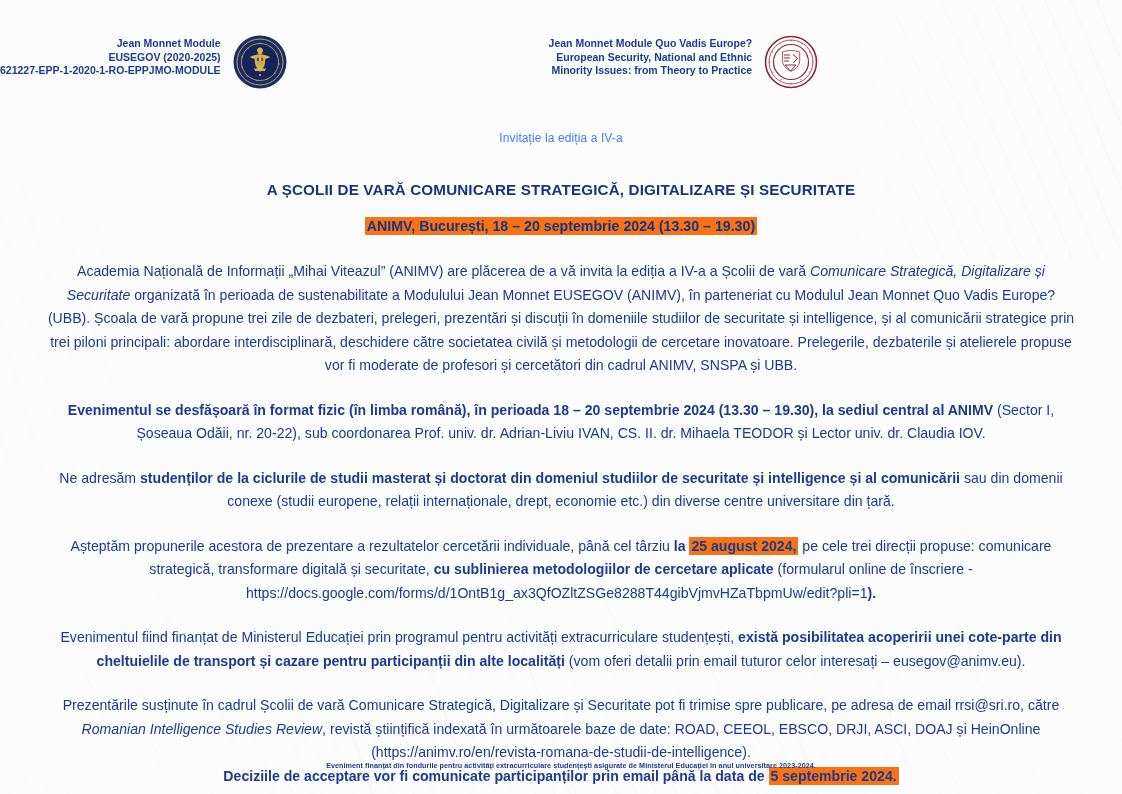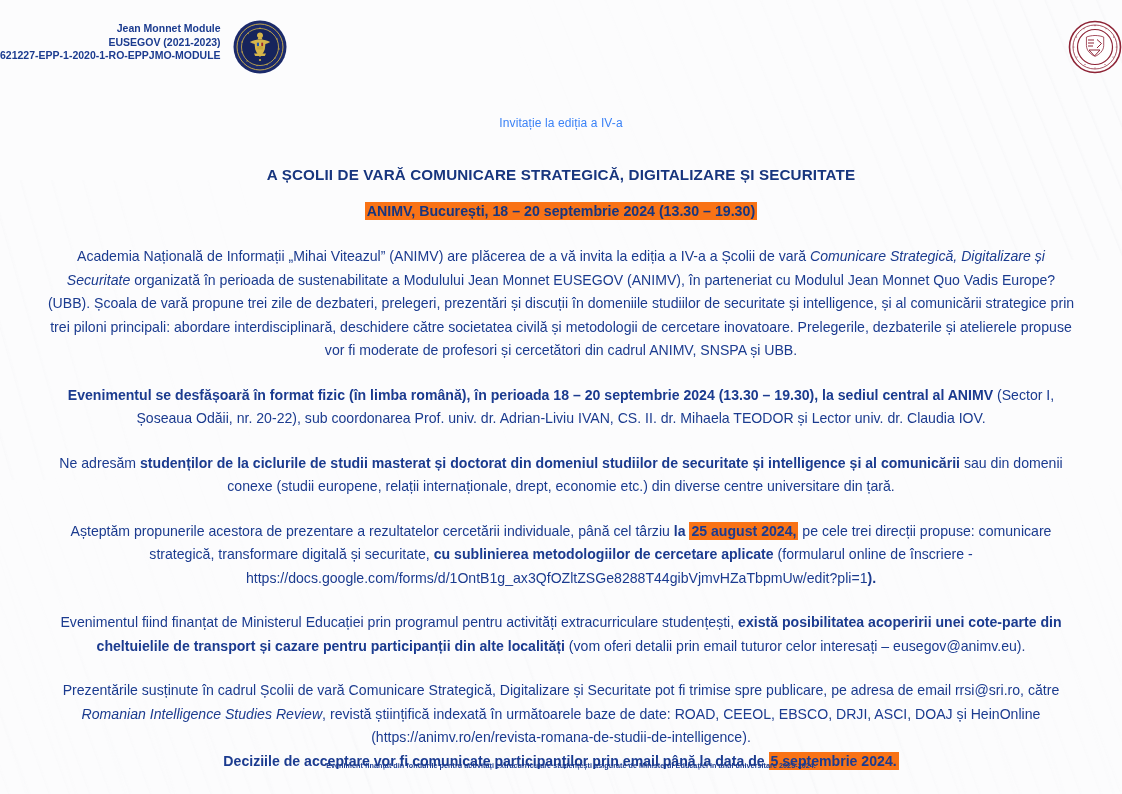--- a/index.html
+++ b/index.html
@@ -72,22 +72,22 @@
         rgba(125,130,145,0.000) 30px);
     -webkit-mask-image: linear-gradient(to right, rgba(0,0,0,.75) 0%, rgba(0,0,0,0) 70%);
     mask-image: linear-gradient(to right, rgba(0,0,0,.75) 0%, rgba(0,0,0,0) 70%);
   }
 
   
   .header {
     position: relative;
     display: flex;
     align-items: flex-start;
-    justify-content: space-between;
-    padding-top: 20px;
+    justify-content: flex-start;
+    padding-top: 35px;
     gap: 16px;
   }
   .hblock {
     display: flex;
     align-items: flex-start;
   }
   .hblock.left   { margin-right: 246px; }
   .htext {
     font-size: 10.5px;
     font-weight: bold;
@@ -179,21 +179,21 @@
 
   <div class="tex tex-a"></div>
   <div class="tex tex-b"></div>
   <div class="tex tex-c"></div>
 
   <div class="header">
 
     <div class="hblock left">
       <div class="htext t-right">
         <div>Jean Monnet Module</div>
-        <div>EUSEGOV (2021-2023)</div>
+        <div>EUSEGOV (2020-2025)</div>
         <div>621227-EPP-1-2020-1-RO-EPPJMO-MODULE</div>
       </div>
       <div class="seal">
         <svg width="54" height="54" viewBox="0 0 54 54" aria-hidden="true">
           <circle cx="27" cy="27" r="26.5" fill="#1b2a6b"></circle>
           <circle cx="27" cy="27" r="23" fill="none" stroke="#d6b64a" stroke-width="0.9"></circle>
           <circle cx="27" cy="27" r="18.5" fill="#16245c"></circle>
           <circle cx="27" cy="27" r="18.5" fill="none" stroke="#d6b64a" stroke-width="0.8"></circle>
 
           <path d="M27 12.5c1.7 0 3 1.3 3 2.9 0 1-.5 1.9-1.3 2.4l.9 1.6h-5.2l.9-1.6a2.9 2.9 0 0 1-1.3-2.4c0-1.6 1.3-2.9 3-2.9z" fill="#d6b64a"></path>
@@ -216,20 +216,25 @@
               <circle cx="14" cy="41" r="0.7"></circle>
             <circle cx="9" cy="32" r="0.7"></circle>
               <circle cx="9" cy="22" r="0.7"></circle>
             <circle cx="15" cy="13.5" r="0.7"></circle>
           </g>
         </svg>
       </div>
     </div>
 
     <div class="hblock right">
+      <div class="htext t-right">
+        <div>Jean Monnet Module Quo Vadis Europe?</div>
+        <div>European Security, National and Ethnic</div>
+        <div>Minority Issues: from Theory to Practice</div>
+      </div>
       <div class="seal">
         <svg width="54" height="54" viewBox="0 0 54 54" aria-hidden="true">
           <circle cx="27" cy="27" r="26" fill="#ffffff"></circle>
           <circle cx="27" cy="27" r="25.5" fill="none" stroke="#8e2436" stroke-width="1.6"></circle>
           <circle cx="27" cy="27" r="22" fill="none" stroke="#8e2436" stroke-width="0.8"></circle>
           <circle cx="27" cy="27" r="17.5" fill="none" stroke="#8e2436" stroke-width="1.2"></circle>
           <path d="M27 11.5c5 0 9.5 1.2 12 2.2v11.6c0 7.3-6 12.6-12 15.2-6-2.6-12-7.9-12-15.2V13.7c2.5-1 7-2.2 12-2.2z" fill="#ffffff" stroke="#8e2436" stroke-width="1.1" transform="scale(0.72) translate(10.6 10)"></path>
           <g stroke="#8e2436" stroke-width="1" fill="none">
             <path d="M20 20h6M20 23h6M20 26h5"></path>
             <path d="M29 19.5l4.5 4-4.5 4.5"></path>

